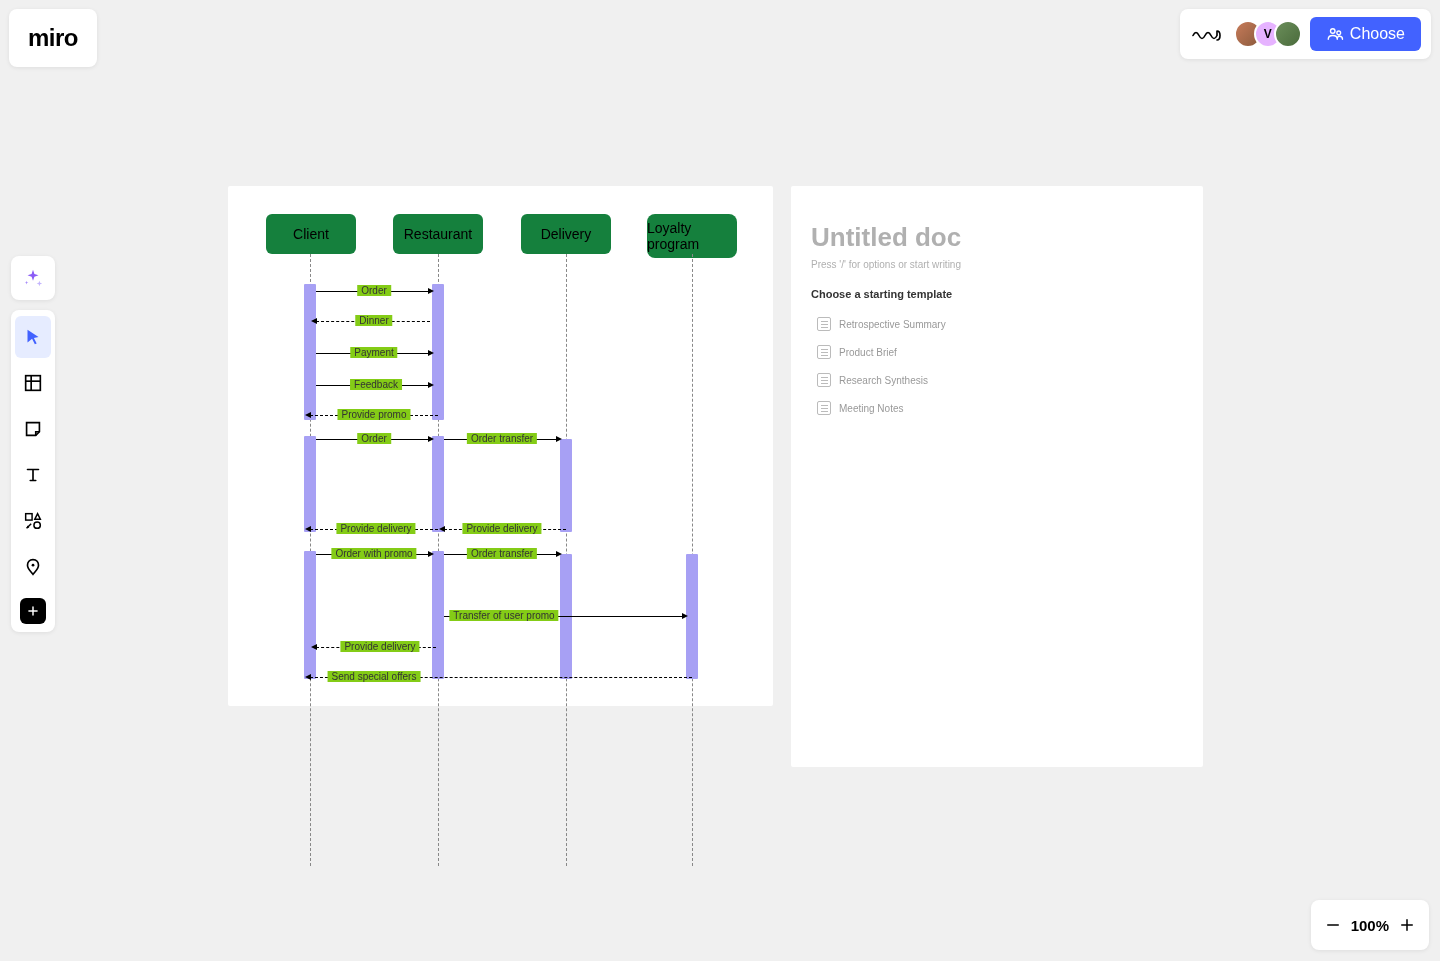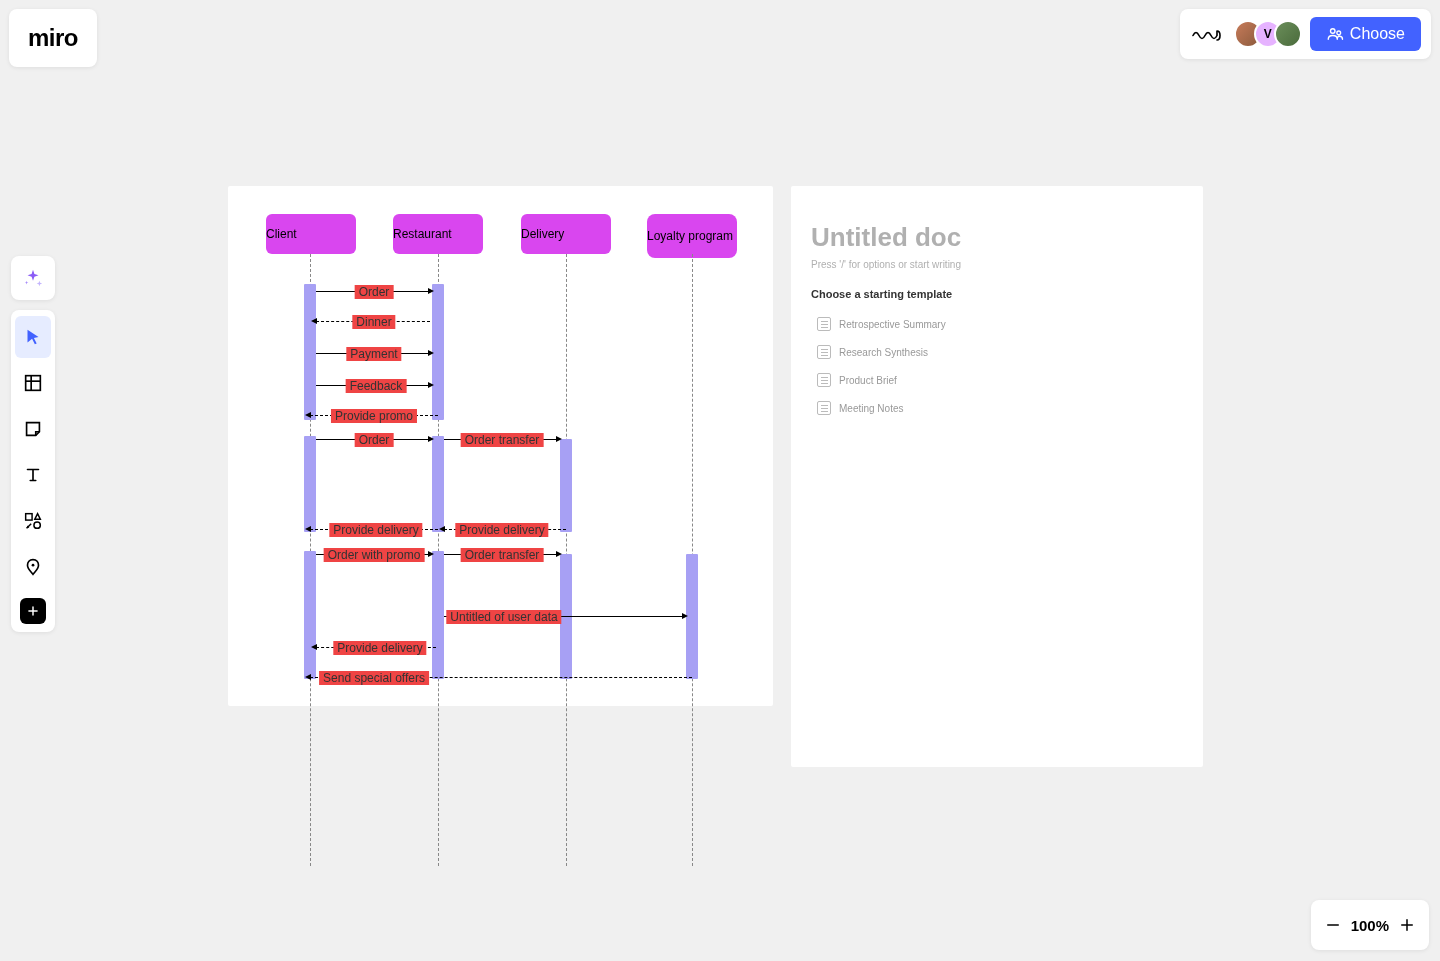--- a/index.html
+++ b/index.html
@@ -136,24 +136,24 @@
       background: #fff;
       border-radius: 2px;
       padding: 36px 20px;
     }
 
     
     .seq { position: relative; width: 100%; height: 100%; }
     .participant {
       position: absolute;
       width: 90px; height: 40px;
-      background: #d946ef;
+      background: #15803d;
       border-radius: 6px;
-      display: flex; align-items: center; 
-      font-size: 12px;
+      display: flex; align-items: center; justify-content: center;
+      font-size: 14px;
       color: #000;
       top: 28px;
     }
     .participant.loyalty { top: 28px; width:90px; height:44px; border-radius: 8px;}
     .p-client { left: 38px; }
     .p-restaurant { left: 165px; }
     .p-delivery { left: 293px; }
     .p-loyalty { left: 419px; }
 
     .lifeline {
@@ -169,22 +169,22 @@
 
     .activation {
       position: absolute;
       width: 12px;
       background: #a7a0f4;
       border-radius: 1px;
     }
 
     .msg-label {
       position: absolute;
-      background: #ef4444;
-      font-size: 12px;
+      background: #84cc16;
+      font-size: 10px;
       color: #333;
       padding: 0 4px;
       white-space: nowrap;
       transform: translateX(-50%);
     }
     .arrow-line {
       position: absolute;
       height: 0;
     }
     .arrow-solid { border-top: 1px solid #000; }
@@ -391,21 +391,21 @@
     <div class="arrow-line arrow-solid" style="left:88px; top:368px; width:114px;"></div>
     <div class="arrow-head-right" style="left:200px; top:365px;"></div>
     <span class="msg-label" style="left:146px; top:362px;">Order with promo</span>
 
     <div class="arrow-line arrow-solid" style="left:216px; top:368px; width:114px;"></div>
     <div class="arrow-head-right" style="left:328px; top:365px;"></div>
     <span class="msg-label" style="left:274px; top:362px;">Order transfer</span>
 
     <div class="arrow-line arrow-solid" style="left:216px; top:430px; width:240px;"></div>
     <div class="arrow-head-right" style="left:454px; top:427px;"></div>
-    <span class="msg-label" style="left:276px; top:424px;">Untitled of user data</span>
+    <span class="msg-label" style="left:276px; top:424px;">Transfer of user promo</span>
 
     <div class="arrow-line arrow-dashed" style="left:88px; top:461px; width:120px;"></div>
     <div class="arrow-head-left" style="left:83px; top:458px;"></div>
     <span class="msg-label" style="left:152px; top:455px;">Provide delivery</span>
 
     <div class="arrow-line arrow-dashed" style="left:82px; top:491px; width:382px;"></div>
     <div class="arrow-head-left" style="left:77px; top:488px;"></div>
     <span class="msg-label" style="left:146px; top:485px;">Send special offers</span>
   </div>
 </div>
@@ -413,25 +413,25 @@
 <div class="canvas-frame-2">
   <div class="doc-title">Untitled doc</div>
   <div class="doc-hint">Press '/' for options or start writing</div>
   <div class="doc-section">Choose a starting template</div>
   <div class="doc-template-item">
     <div class="doc-icon"></div>
     <span>Retrospective Summary</span>
   </div>
   <div class="doc-template-item">
     <div class="doc-icon"></div>
-    <span>Research Synthesis</span>
+    <span>Product Brief</span>
   </div>
   <div class="doc-template-item">
     <div class="doc-icon"></div>
-    <span>Product Brief</span>
+    <span>Research Synthesis</span>
   </div>
   <div class="doc-template-item">
     <div class="doc-icon"></div>
     <span>Meeting Notes</span>
   </div>
 </div>
 
 <div class="zoom-control">
   <div class="zoom-btn">
     <svg width="18" height="18" viewBox="0 0 24 24">

